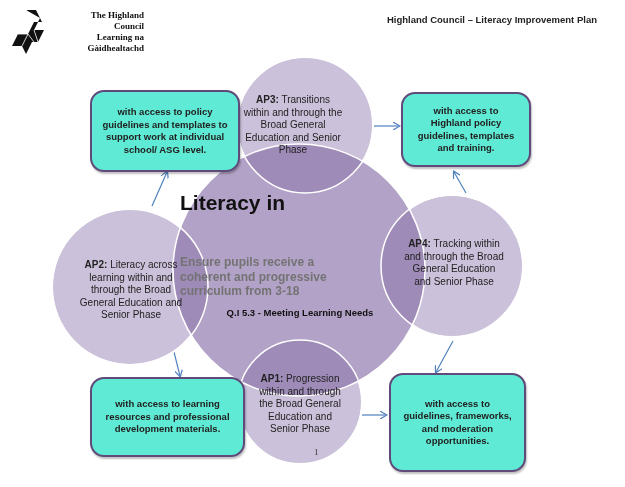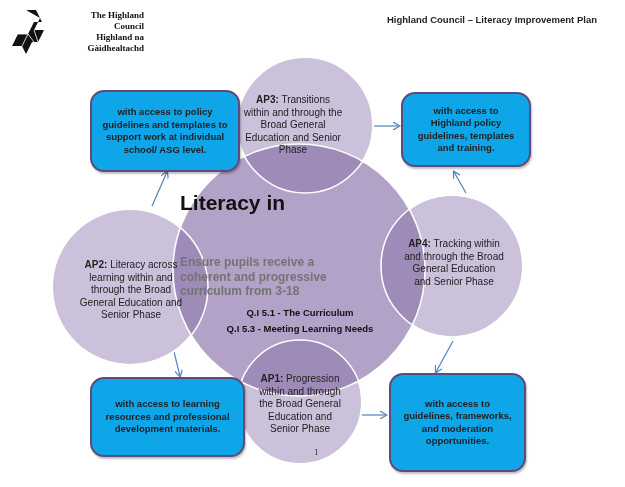--- a/index.html
+++ b/index.html
@@ -5,21 +5,21 @@
   html, body { margin:0; padding:0; background:#ffffff; }
   body { width:625px; height:487px; position:relative; overflow:hidden;
          font-family:"Liberation Sans", sans-serif; color:#1a1a1a; }
   .abs { position:absolute; }
   .logo { left:12px; top:8px; width:130px; height:48px; }
   .logo-text { position:absolute; left:42px; top:2px; width:90px; text-align:right;
                font-family:"Liberation Serif", serif; font-weight:bold; font-size:9px; line-height:11px; color:#111; }
   .header { right:28px; top:14px; text-align:center; font-size:9.5px; font-weight:bold; line-height:12px; color:#222; }
   svg.diagram { position:absolute; left:0; top:0; width:625px; height:487px; }
   .box { position:absolute; box-sizing:border-box; border:2.5px solid #604a7b; border-radius:14px;
-         background:#0ea5e9; display:flex; align-items:center; justify-content:center; text-align:center;
+         background:#5eead4; display:flex; align-items:center; justify-content:center; text-align:center;
          font-size:9.5px; font-weight:bold; line-height:12.5px; padding:6px 10px; color:#222;
          box-shadow:1px 2px 2px rgba(0,0,0,0.25); }
   .ctext { position:absolute; text-align:center; font-size:10px; line-height:12.5px; color:#222; }
   .ctext b { font-weight:bold; }
   .title { position:absolute; text-align:left; font-size:21px; line-height:25px; font-weight:bold; color:#111; }
   .subtitle { position:absolute; text-align:left; font-size:12px; line-height:14.5px; font-weight:bold; color:#737373; }
   .qi { position:absolute; text-align:center; font-size:9.5px; line-height:16px; font-weight:bold; color:#111; }
   .pagenum { position:absolute; font-family:"Liberation Serif", serif; font-size:9px; color:#333; }
 </style>
 </head>
@@ -32,21 +32,21 @@
       <line x1="14" y1="2" x2="22" y2="14"></line>
       <line x1="6" y1="26" x2="16" y2="26"></line>
       <line x1="10" y1="38" x2="16" y2="26"></line>
       <line x1="16" y1="26" x2="22" y2="34"></line>
       <line x1="22" y1="22" x2="26" y2="34"></line>
     </g>
   </svg>
   <div class="logo-text">
     <div>The Highland</div>
     <div>Council</div>
-    <div>Highland na</div>
+    <div>Learning na</div>
     <div>Gàidhealtachd</div>
   </div>
 </div>
 
 <div class="abs header">
   <div>Highland Council – Literacy Improvement Plan</div>
 </div>
 
 <svg class="diagram" viewBox="0 0 625 487">
   <defs>
@@ -94,21 +94,20 @@
 
 <div class="title" style="left:180px; top:190px; width:240px;">
   <div>Literacy in</div>
 </div>
 <div class="subtitle" style="left:180px; top:255px; width:240px;">
   <div>Ensure pupils receive a</div>
   <div>coherent and progressive</div>
   <div>curriculum from 3-18</div>
 </div>
 <div class="qi" style="left:180px; top:305px; width:240px;">
-  <div>Q.I 5.1 - The Curriculum</div>
   <div>Q.I 5.3 - Meeting Learning Needs</div>
 </div>
 
 <div class="ctext" style="left:243px; top:94px; width:100px;">
   <b>AP3:</b>
   <span>Transitions within and through the Broad General Education and Senior Phase</span>
 </div>
 
 <div class="ctext" style="left:75px; top:259px; width:112px;">
   <b>AP2:</b>

